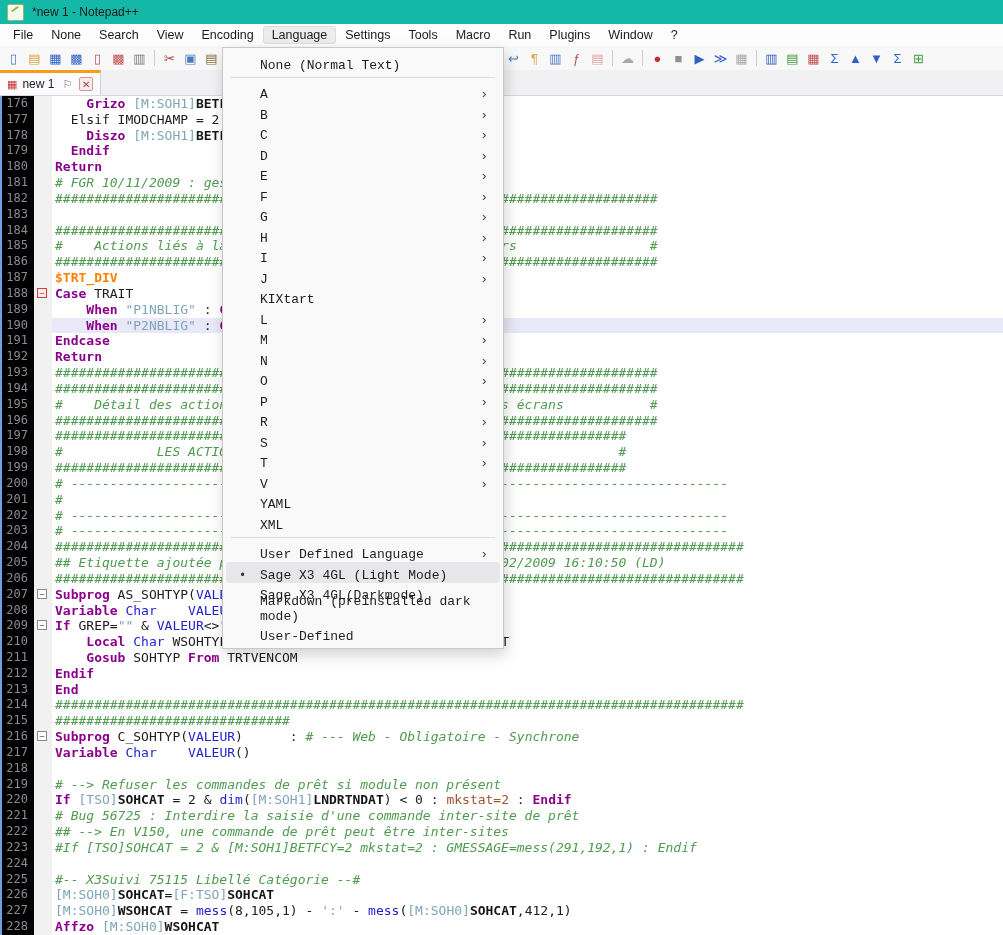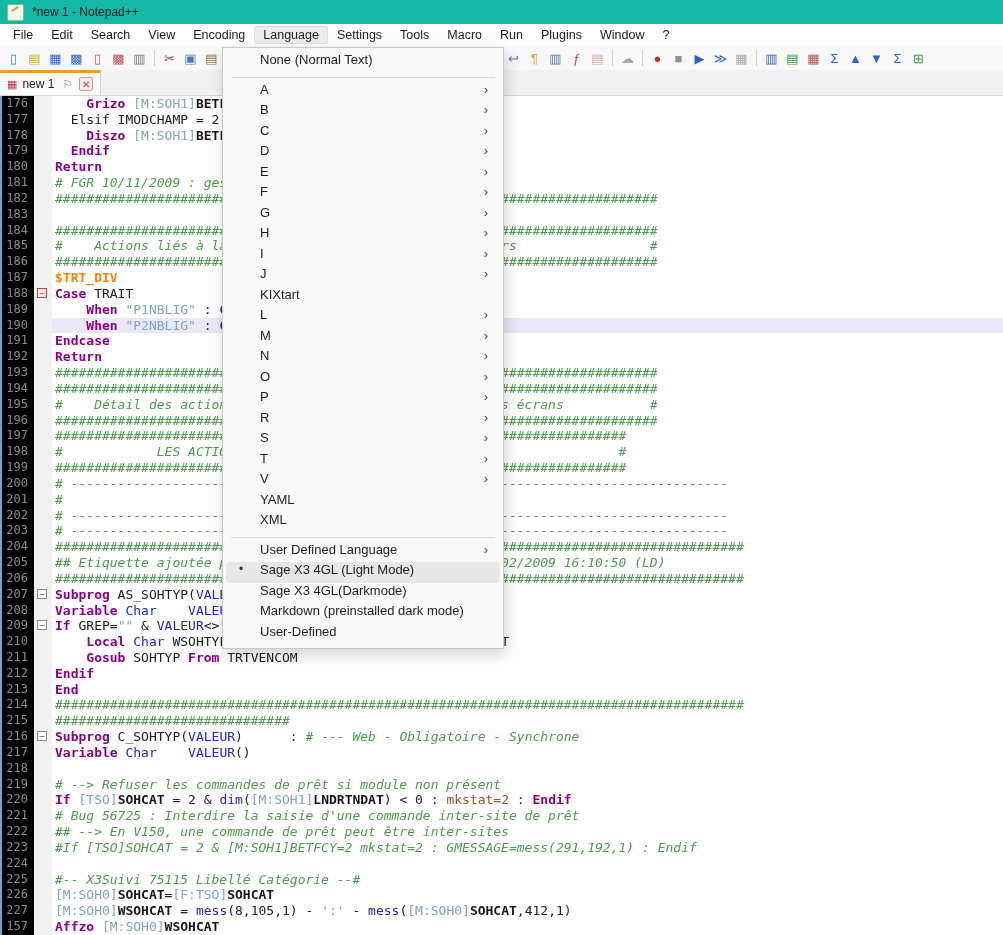--- a/index.html
+++ b/index.html
@@ -60,40 +60,40 @@
   .tk-c{color:#4f9b4f;font-style:italic;}
   .tk-o{color:#ff8000;font-weight:bold;}
   .tk-m{color:#a0522d;}
   .tk-i{color:#202020;}
   .tk-B{color:#161616;font-weight:bold;}
 
   
   #lang-menu{position:absolute;left:222px;top:47px;width:280px;background:#f9f9f9;
              border:1px solid #c9c9c9;box-shadow:2px 6px 14px rgba(0,0,0,.18);
              padding:4px 0;z-index:20;font-size:13px;color:#1d1d1d;}
-  .mitem{height:20.5px;display:flex;align-items:flex-start;position:relative;padding-left:34px;
-         box-sizing:border-box;margin:0 3px;border-radius:4px;}
+  .mitem{height:20.5px;display:flex;align-items:flex-end;position:relative;padding-left:34px;
+         box-sizing:border-box;margin:0 3px;border-radius:4px;font-family:Liberation Mono, monospace;}
   .mitem.hl{background:#e7e7e9;}
   .mitem .bullet{position:absolute;left:13px;font-size:12px;color:#333;}
   .mitem .arrow{position:absolute;right:12px;color:#444;font-size:13px;}
   .msep{height:1px;background:#dcdcdc;margin:4px 8px;}
 </style>
 </head>
 <body>
 
 <div id="win">
 
   <div id="titlebar">
     <span id="app-icon"></span>
     <span id="title-text">*new 1 - Notepad++</span>
   </div>
 
   <div id="menubar">
       <span class="mi">File</span>
-      <span class="mi">Edit</span>
+      <span class="mi">None</span>
       <span class="mi">Search</span>
       <span class="mi">View</span>
       <span class="mi">Encoding</span>
       <span class="mi active">Language</span>
       <span class="mi">Settings</span>
       <span class="mi">Tools</span>
       <span class="mi">Macro</span>
       <span class="mi">Run</span>
       <span class="mi">Plugins</span>
       <span class="mi">Window</span>
@@ -195,21 +195,21 @@
       <div class="row"><span class="gut">218</span><span class="foldc"></span><span class="code"></span></div>
       <div class="row"><span class="gut">219</span><span class="foldc"></span><span class="code"><span class="tk-c"># --&gt; Refuser les commandes de prêt si module non présent</span></span></div>
       <div class="row"><span class="gut">220</span><span class="foldc"></span><span class="code"><span class="tk-k">If</span><span class="tk-i"> </span><span class="tk-s">[TSO]</span><span class="tk-B">SOHCAT</span><span class="tk-i"> = 2 &amp; </span><span class="tk-b">dim</span><span class="tk-i">(</span><span class="tk-s">[M:SOH1]</span><span class="tk-B">LNDRTNDAT</span><span class="tk-i">) &lt; 0 : </span><span class="tk-m">mkstat=2</span><span class="tk-i"> : </span><span class="tk-k">Endif</span></span></div>
       <div class="row"><span class="gut">221</span><span class="foldc"></span><span class="code"><span class="tk-c"># Bug 56725 : Interdire la saisie d'une commande inter-site de prêt</span></span></div>
       <div class="row"><span class="gut">222</span><span class="foldc"></span><span class="code"><span class="tk-c">## --&gt; En V150, une commande de prêt peut être inter-sites</span></span></div>
       <div class="row"><span class="gut">223</span><span class="foldc"></span><span class="code"><span class="tk-c">#If [TSO]SOHCAT = 2 &amp; [M:SOH1]BETFCY=2 mkstat=2 : GMESSAGE=mess(291,192,1) : Endif</span></span></div>
       <div class="row"><span class="gut">224</span><span class="foldc"></span><span class="code"></span></div>
       <div class="row"><span class="gut">225</span><span class="foldc"></span><span class="code"><span class="tk-c">#-- X3Suivi 75115 Libellé Catégorie --#</span></span></div>
       <div class="row"><span class="gut">226</span><span class="foldc"></span><span class="code"><span class="tk-s">[M:SOH0]</span><span class="tk-B">SOHCAT</span><span class="tk-i">=</span><span class="tk-s">[F:TSO]</span><span class="tk-B">SOHCAT</span></span></div>
       <div class="row"><span class="gut">227</span><span class="foldc"></span><span class="code"><span class="tk-s">[M:SOH0]</span><span class="tk-B">WSOHCAT</span><span class="tk-i"> = </span><span class="tk-b">mess</span><span class="tk-i">(8,105,1) - </span><span class="tk-s">':'</span><span class="tk-i"> - </span><span class="tk-b">mess</span><span class="tk-i">(</span><span class="tk-s">[M:SOH0]</span><span class="tk-B">SOHCAT</span><span class="tk-i">,412,1)</span></span></div>
-      <div class="row"><span class="gut">157</span><span class="foldc"></span><span class="code"><span class="tk-k">Affzo</span><span class="tk-i"> </span><span class="tk-s">[M:SOH0]</span><span class="tk-B">WSOHCAT</span></span></div>
+      <div class="row"><span class="gut">228</span><span class="foldc"></span><span class="code"><span class="tk-k">Affzo</span><span class="tk-i"> </span><span class="tk-s">[M:SOH0]</span><span class="tk-B">WSOHCAT</span></span></div>
     </div>
 
   <div id="lang-menu">
       <div class="mitem">
         <span>None (Normal Text)</span>
       </div>
       <div class="msep"></div>
       <div class="mitem">
         <span>A</span>
         <span class="arrow">›</span>

